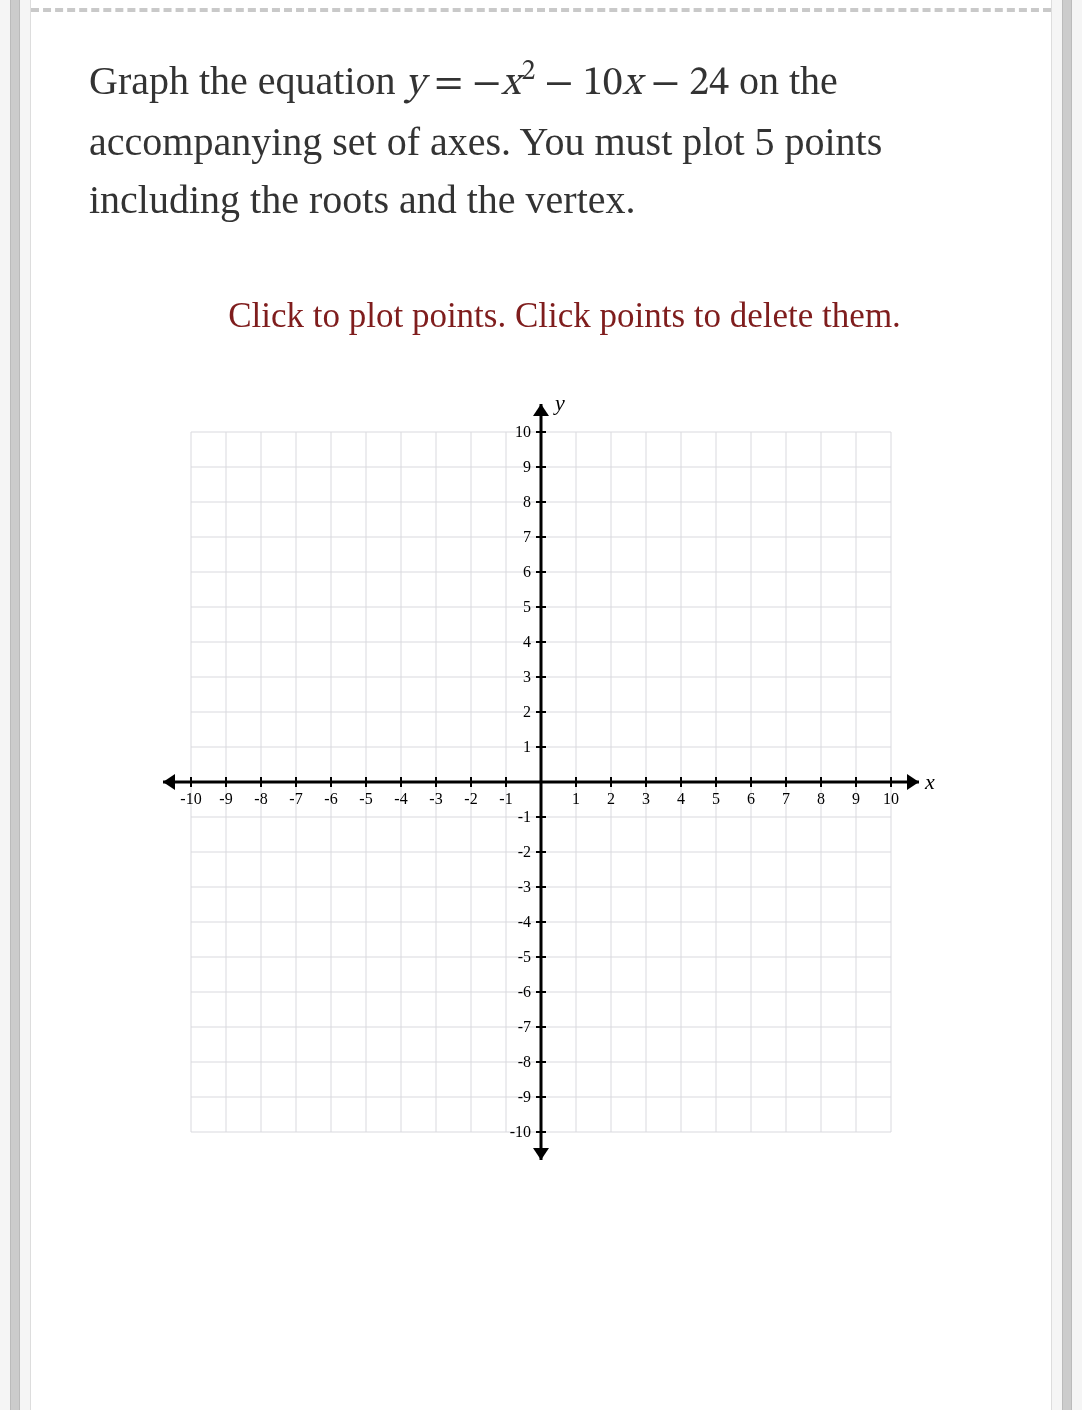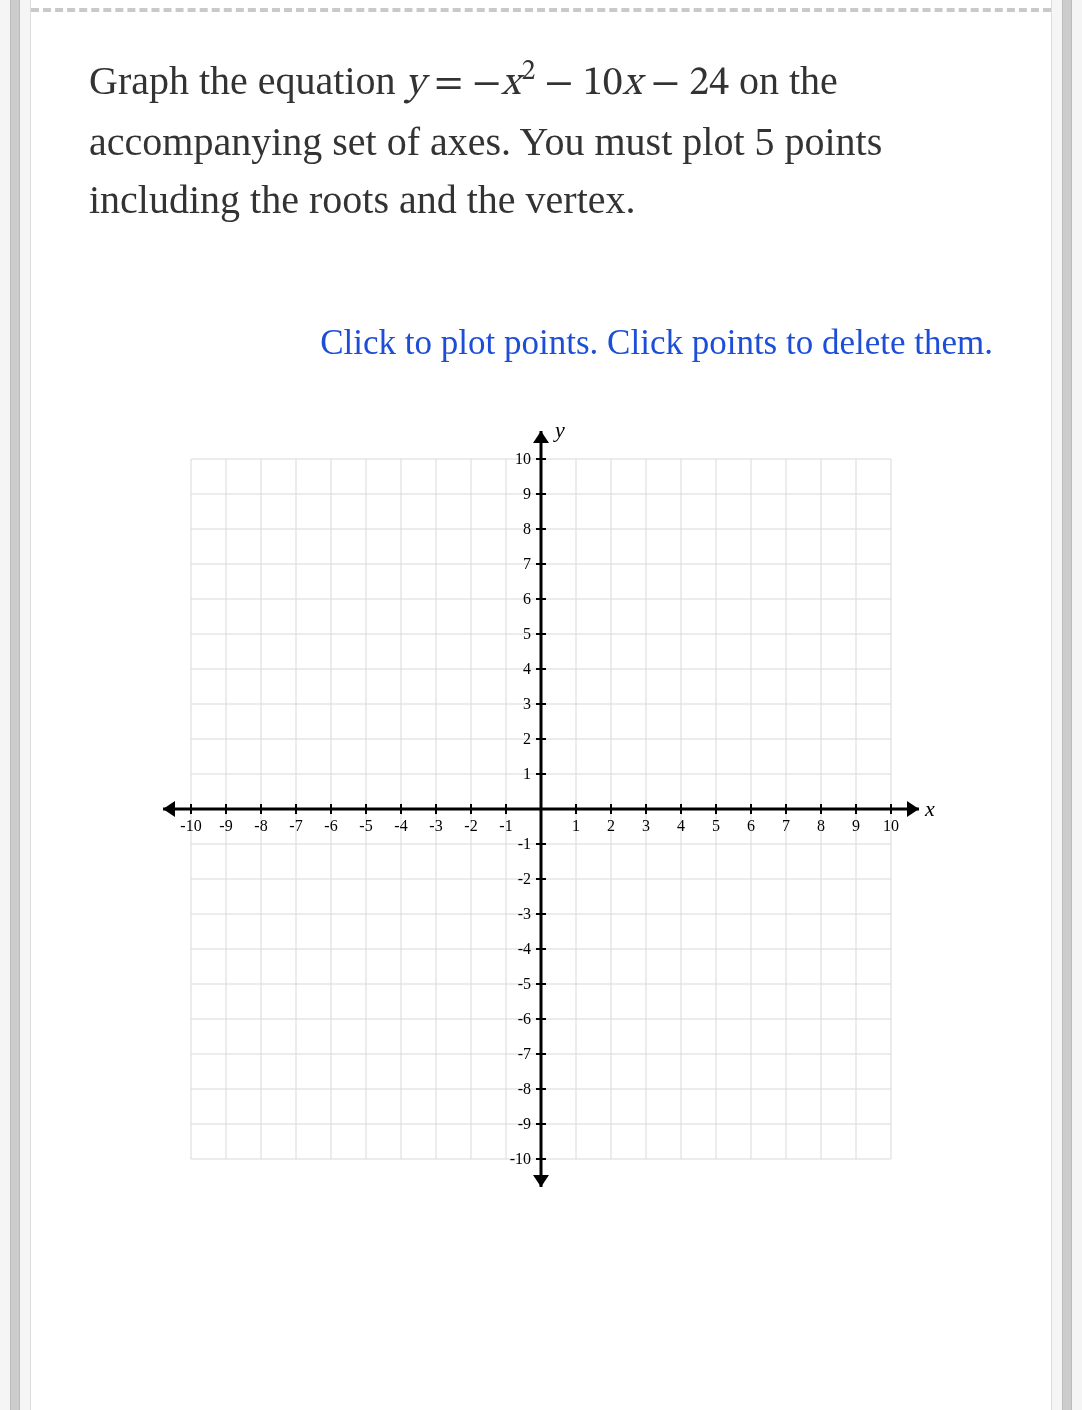--- a/index.html
+++ b/index.html
@@ -38,41 +38,41 @@
     position: relative;
     padding-top: 8px;
   }
   .perforation {
     border-top: 4px dashed #c9c9c9;
     margin: 0 0 40px 0;
   }
   .question {
     font-size: 40px;
     color: #333;
-    margin: 0 58px 94px 58px;
+    margin: 0 58px 67px 58px;
     line-height: 1.45;
   }
   .equation-part {
     font-family: 'STIX Two Math', 'Latin Modern Math', 'Cambria Math', Georgia, serif;
     font-style: italic;
   }
   .equation-plain {
     font-family: 'STIX Two Math', 'Latin Modern Math', 'Cambria Math', Georgia, serif;
     font-style: normal;
   }
   sup.exp {
     font-size: 0.7em;
     vertical-align: 0.55em;
     font-style: normal;
     margin-left: 1px;
   }
   .instruction {
     font-size: 35px;
-    color: #1d4ed8;
-    text-align: right;
+    color: #7f1d1d;
+    text-align: center;
     margin: 0 58px 36px 105px;
   }
   .chart-wrap {
     display: flex;
     justify-content: center;
   }
   svg { display:block; }
 </style>
 </head>
 <body>

